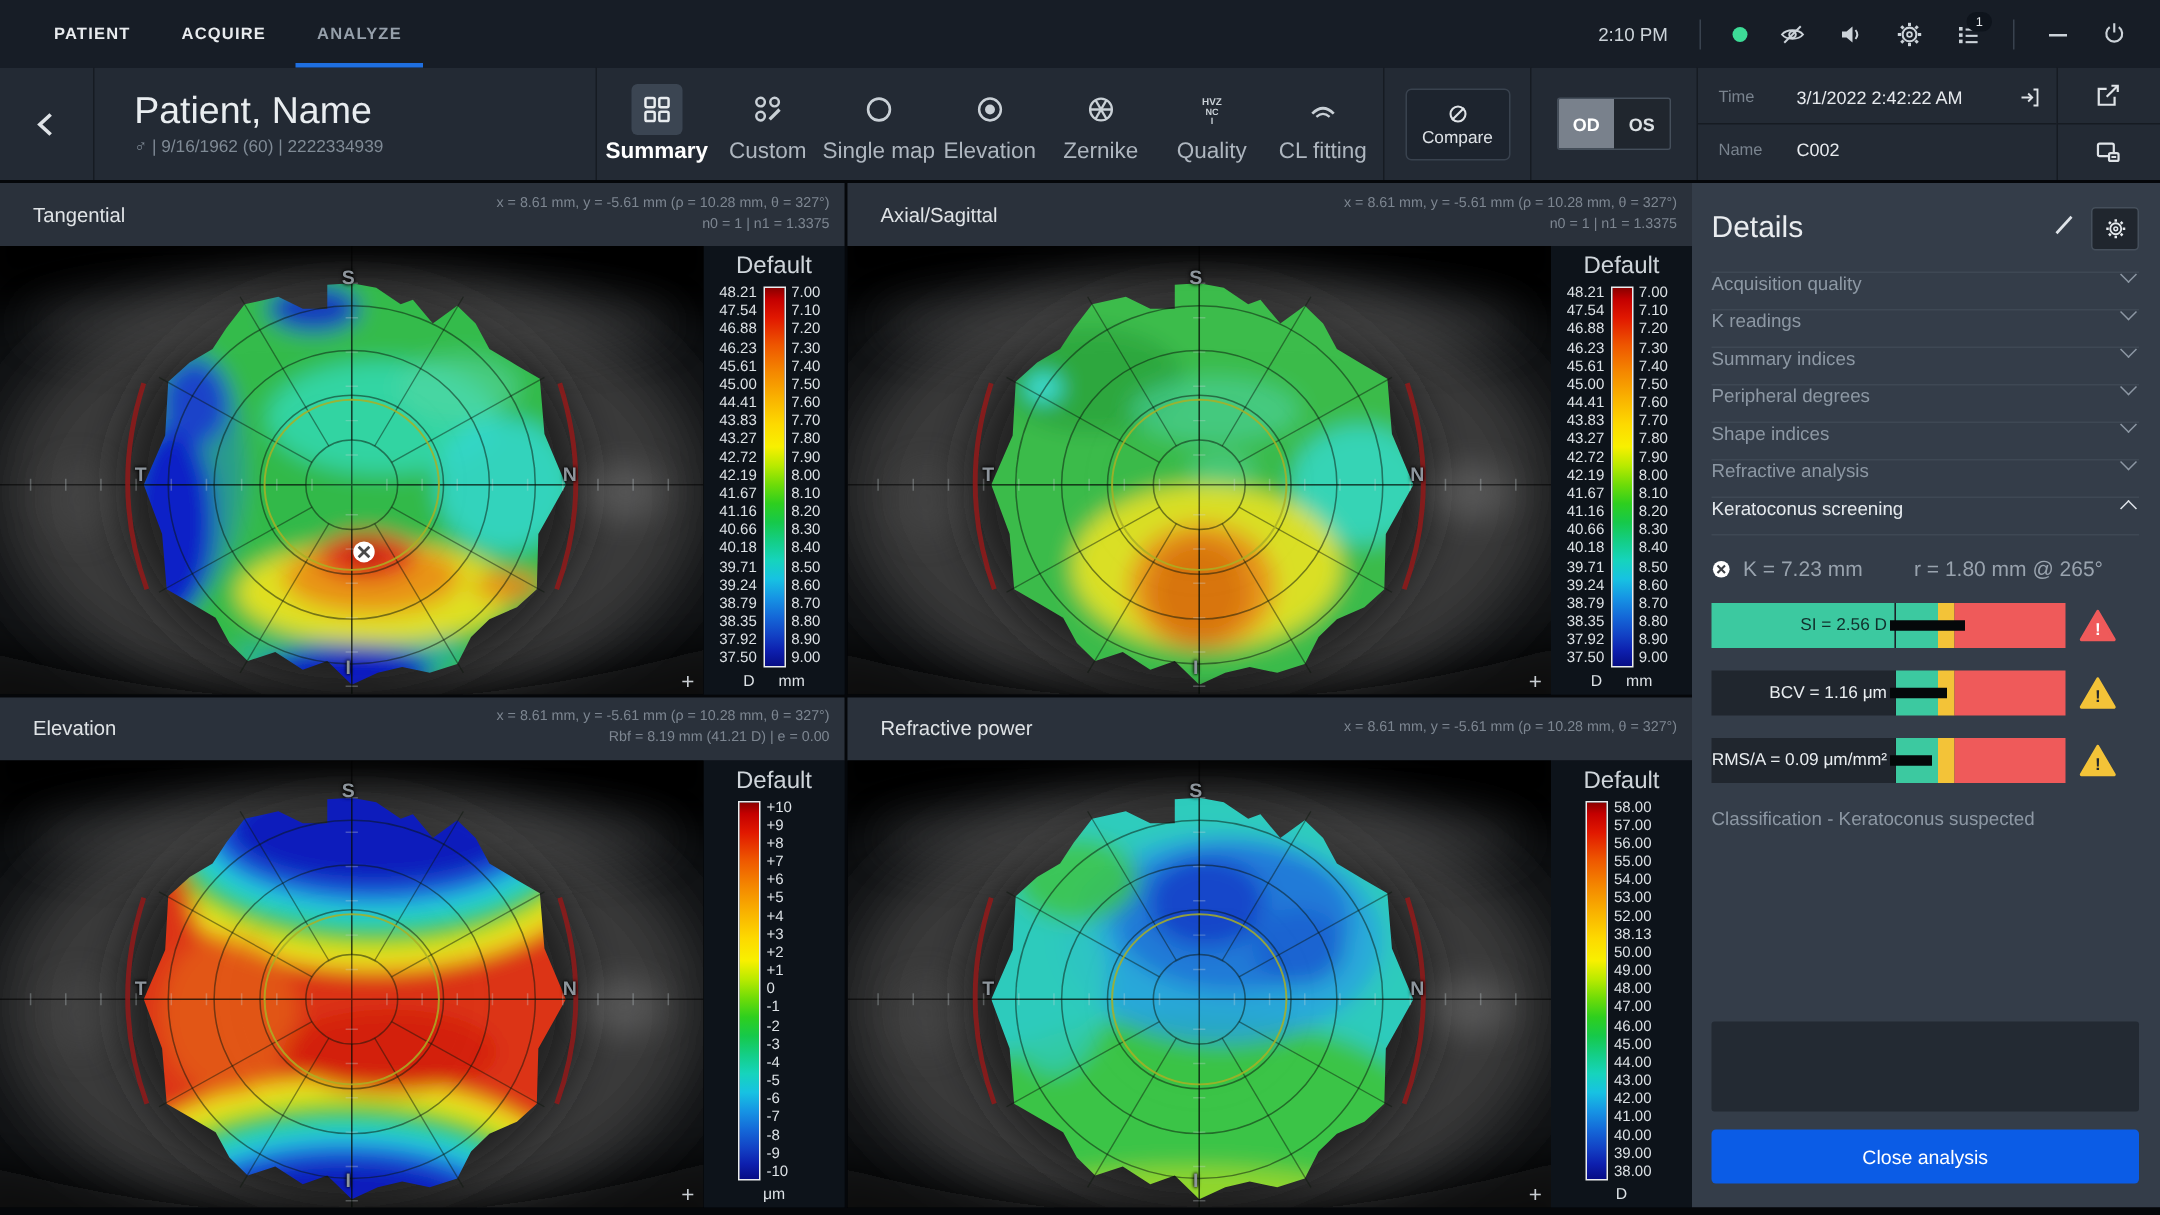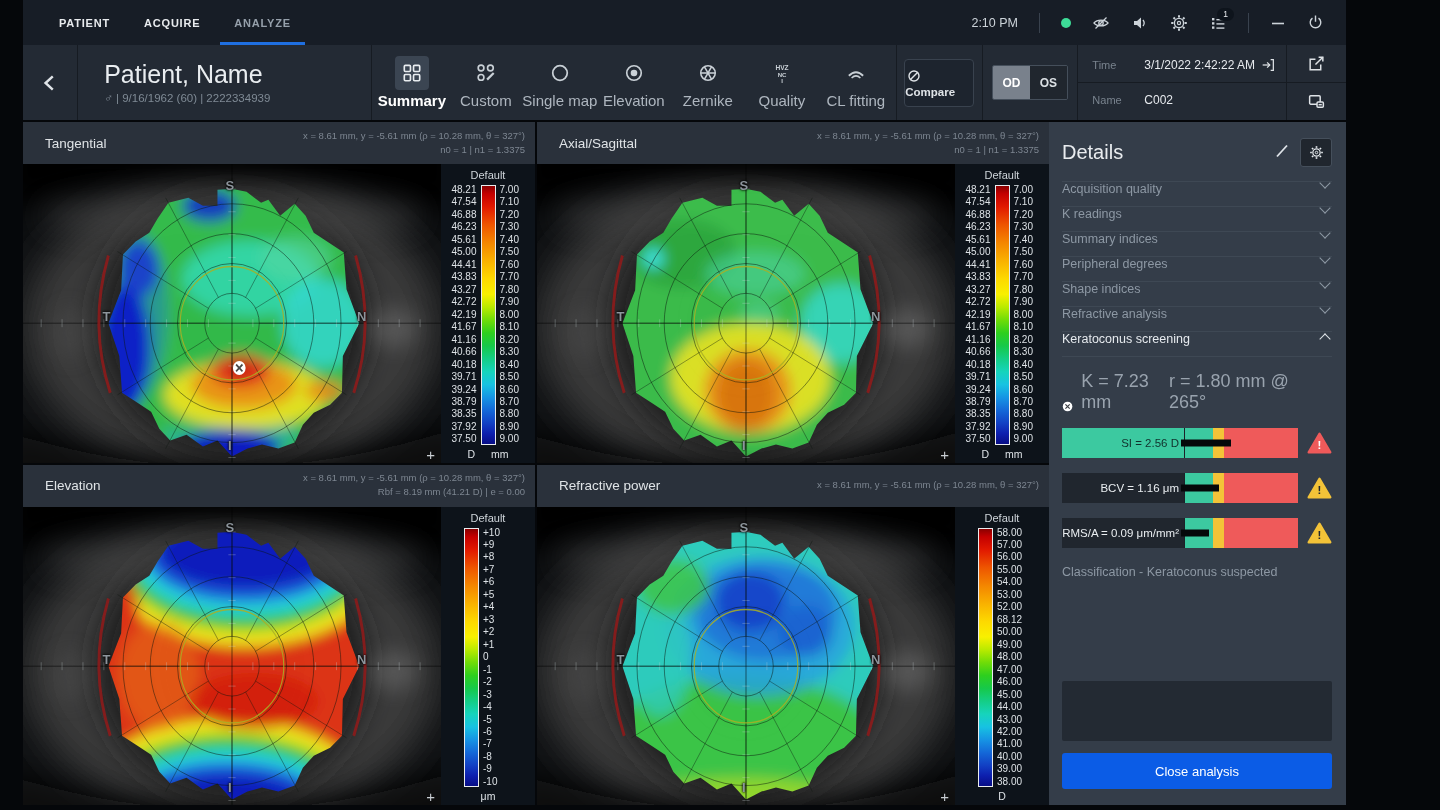--- a/index.html
+++ b/index.html
@@ -1,17 +1,17 @@
 <!DOCTYPE html>
 <html><head>
 <meta charset="utf-8">
 <style>
   html,body{margin:0;padding:0;background:#05070a;width:1440px;height:810px;overflow:hidden;
     font-family:"Liberation Sans",sans-serif;-webkit-font-smoothing:antialiased;}
-  .app{width:1323px;height:810px;display:flex;flex-direction:column;background:#05070a;padding-left:23px;}
+  .app{width:1440px;height:810px;display:flex;flex-direction:column;background:#05070a;}
 
   
   .topbar{height:45px;background:#171d26;display:flex;align-items:center;flex:0 0 45px;}
   .tabs{display:flex;align-items:stretch;height:100%;margin-left:36px;gap:34px;}
   .tab{display:flex;align-items:center;font-size:11px;font-weight:bold;letter-spacing:.8px;
     color:#e8ebee;position:relative;cursor:pointer;}
   .tab.active{color:#96a0ab;}
   .tab.active::after{content:"";position:absolute;left:-14px;right:-14px;bottom:0;height:3px;background:#1f6fe0;}
   .tb-right{margin-left:auto;display:flex;align-items:center;gap:21px;padding-right:22px;}
   .tb-time{color:#ccd3d9;font-size:12.5px;}
@@ -31,21 +31,21 @@
   .pname{font-size:25px;font-weight:300;color:#e9edf0;line-height:1.1;}
   .pinfo{font-size:11.5px;color:#7f8a95;margin-top:3px;}
   .toolbar{flex:1;justify-content:center;gap:14px;padding:0 10px;}
   .tool{display:flex;flex-direction:column;align-items:center;width:60px;cursor:pointer;}
   .tool .tico{width:34px;height:34px;display:flex;align-items:center;justify-content:center;border-radius:4px;}
   .tool.active .tico{background:#3b4552;}
   .tool .tlab{font-size:15px;color:#aeb6bf;margin-top:2px;white-space:nowrap;}
   .tool.active .tlab{color:#fff;font-weight:bold;}
   .cmp-cell{width:100px;justify-content:center;}
   .cmp-btn{width:68px;height:46px;background:#1d242e;border:1px solid #39424e;border-radius:4px;
-    display:flex;flex-direction:column;align-items:flex-start;justify-content:center;color:#dfe3e7;cursor:pointer;font-weight:bold;}
+    display:flex;flex-direction:column;align-items:center;justify-content:center;color:#dfe3e7;cursor:pointer;}
   .cmp-btn span{font-size:11.5px;margin-top:1px;}
   .eyes-cell{width:112px;justify-content:center;}
   .seg{display:flex;border:1px solid #454f5b;border-radius:2px;overflow:hidden;}
   .seg div{width:37px;height:33px;display:flex;align-items:center;justify-content:center;
     font-size:12px;font-weight:bold;cursor:pointer;}
   .seg .od{background:#79818c;color:#fff;}
   .seg .os{background:#20262e;color:#dbe0e4;}
   .fields{width:245px;flex-direction:column;align-items:stretch;justify-content:center;padding:0;}
   .frow{display:flex;align-items:center;height:34px;padding:0 10px 0 14px;}
   .frow + .frow{border-top:1px solid #161b22;}
@@ -71,21 +71,21 @@
     text-shadow:0 0 3px #000,0 0 2px #000;transform:translate(-50%,-50%);}
   .c-top{left:49.5%;top:7%;}
   .c-bottom{left:49.5%;top:94%;}
   .c-left{left:20%;top:51%;}
   .c-right{left:81%;top:51%;}
   .plus{position:absolute;right:6px;bottom:1px;color:#c8cdd2;font-size:15px;line-height:1;cursor:pointer;}
 
   
   .scale{width:94px;flex:0 0 94px;background:#0d131a;display:flex;flex-direction:column;
     align-items:center;padding:5px 0 3px 0;}
-  .s-title{font-size:11px;color:#cfd5da;margin-bottom:4px;}
+  .s-title{font-size:16px;color:#cfd5da;margin-bottom:4px;}
   .s-body{flex:1;display:flex;gap:4px;min-height:0;}
   .s-col{display:flex;flex-direction:column;justify-content:space-between;text-align:right;}
   .s-col.lft{text-align:right;width:29px;}
   .s-col.rgt{text-align:left;width:29px;}
   .s-num{font-size:10px;line-height:1;color:#dde2e6;display:block;}
   .s-bar{width:13px;border:1px solid #e9ecee;background:linear-gradient(to bottom,
     #8a0000 0%,#c40000 3%,#e11800 8%,#ee5500 15%,#f48600 22%,#f9b100 29%,#fdd900 36%,
     #f8f000 42%,#b9ea00 47%,#6fdc08 52%,#2ecf1e 57%,#16c94a 62%,#14ce86 67%,#16d4bc 72%,
     #17c2e2 77%,#1694e4 82%,#1468d8 87%,#1240c4 92%,#0d1fae 96%,#070d86 100%);}
   .s-units{display:flex;gap:16px;margin-top:3px;font-size:10.5px;color:#dde2e6;}
@@ -98,21 +98,21 @@
   .d-gear{width:30px;height:27px;background:#20262e;border:1px solid #454f5b;border-radius:3px;
     display:flex;align-items:center;justify-content:center;cursor:pointer;color:#e6eaee;}
   .acc{margin-top:14px;border-top:1px solid #3e4854;}
   .acc-row{height:24px;display:flex;align-items:flex-start;justify-content:space-between;
     border-bottom:1px solid #3e4854;cursor:pointer;}
   .acc-row span{font-size:12.5px;color:#8d98a4;}
   .acc-row.open span{color:#e6eaee;}
   .chev{width:7px;height:7px;border-right:1.6px solid #8d98a4;border-bottom:1.6px solid #8d98a4;
     transform:rotate(45deg);margin-right:3px;margin-top:-3px;}
   .chev.up{transform:rotate(-135deg);border-color:#dfe4e9;margin-top:3px;}
-  .kc-k{display:flex;align-items:flex-end;margin-top:14px;font-size:18px;color:#99a3ae;}
+  .kc-k{display:flex;align-items:center;margin-top:14px;font-size:14px;color:#99a3ae;}
   .kc-k .kk{margin-left:8px;}
   .kc-k .kr{margin-left:auto;margin-right:24px;}
   .g-row{display:flex;align-items:center;margin-top:15px;position:relative;height:30px;}
   .g-label{width:122px;height:30px;display:flex;align-items:center;justify-content:flex-end;
     padding-right:5px;font-size:11.5px;background:#20262e;color:#e9edf0;box-sizing:border-box;white-space:nowrap;}
   .g-row.g0 .g-label{background:#3cc9a0;color:#11302c;}
   .g-zone{width:114px;height:30px;display:flex;border-left:1px solid rgba(0,0,0,.45);box-sizing:border-box;}
   .seg-g{width:28px;background:#3cc9a0;}
   .seg-y{width:11px;background:#f3c338;}
   .seg-r{flex:1;background:#ef5a5a;}
@@ -680,21 +680,21 @@
             <div class="s-body">
               <div class="s-bar"></div>
               <div class="s-col rgt">
                   <span class="s-num">58.00</span>
                   <span class="s-num">57.00</span>
                   <span class="s-num">56.00</span>
                   <span class="s-num">55.00</span>
                   <span class="s-num">54.00</span>
                   <span class="s-num">53.00</span>
                   <span class="s-num">52.00</span>
-                  <span class="s-num">68.12</span>
+                  <span class="s-num">38.13</span>
                   <span class="s-num">50.00</span>
                   <span class="s-num">49.00</span>
                   <span class="s-num">48.00</span>
                   <span class="s-num">47.00</span>
                   <span class="s-num">46.00</span>
                   <span class="s-num">45.00</span>
                   <span class="s-num">44.00</span>
                   <span class="s-num">43.00</span>
                   <span class="s-num">42.00</span>
                   <span class="s-num">41.00</span>

